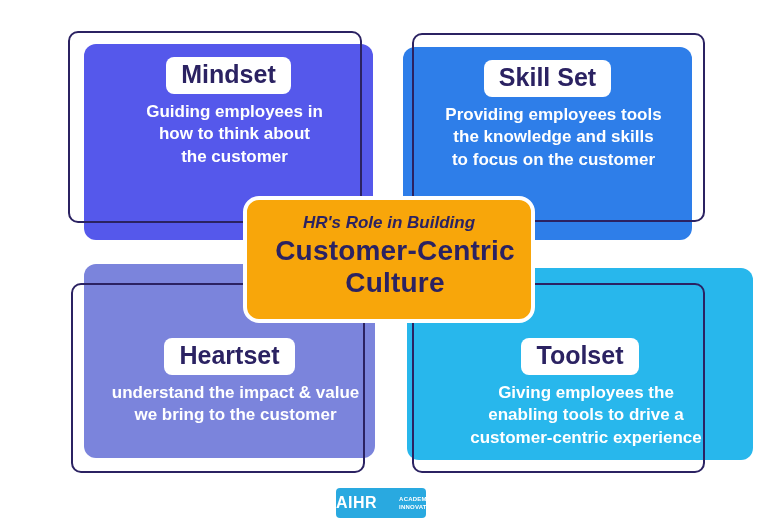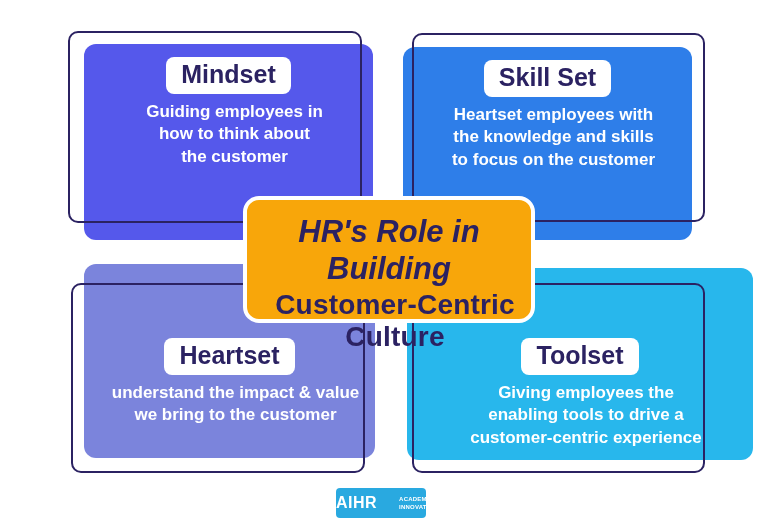--- a/index.html
+++ b/index.html
@@ -37,21 +37,21 @@
   }
   .body { margin-top:7px; font-weight:700; font-size:17px; line-height:1.32; }
   .body-line { display:block;padding-left:12px; }
 
   
   .center-box {
     position:absolute; left:243px; top:196px; width:292px; height:127px;
     background:#F8A60A; border:4px solid #ffffff; border-radius:16px;
     z-index:3; text-align:center; color:#2B2262; padding-top:13px;
   }
-  .center-sub { font-style:italic; font-weight:600; font-size:31px; line-height:1.2; }
+  .center-sub { font-style:italic; font-weight:600; font-size:17px; line-height:1.2; }
   .center-title { font-weight:800; font-size:28px; line-height:1.12; margin-top:2px; letter-spacing:0.2px; }
 
   
   .logo {
     position:absolute; left:336px; top:488px; width:90px; height:30px;
     background:#29A9E0; border-radius:4px; z-index:3;
     display:flex; align-items:center; justify-content:space-between; gap:5px;
     color:#ffffff;
   }
   .logo-brand { font-weight:800; font-size:16px; letter-spacing:0.5px; }
@@ -71,21 +71,21 @@
     <div class="body">
       <span class="body-line">Guiding employees in</span>
       <span class="body-line">how to think about</span>
       <span class="body-line">the customer</span>
     </div>
   </div>
 
   <div class="card tr">
     <span class="pill">Skill Set</span>
     <div class="body">
-      <span class="body-line">Heartset employees with</span>
+      <span class="body-line">Providing employees tools</span>
       <span class="body-line">the knowledge and skills</span>
       <span class="body-line">to focus on the customer</span>
     </div>
   </div>
 
   <div class="card bl">
     <span class="pill">Heartset</span>
     <div class="body">
       <span class="body-line">understand the impact &amp; value</span>
       <span class="body-line">we bring to the customer</span>

